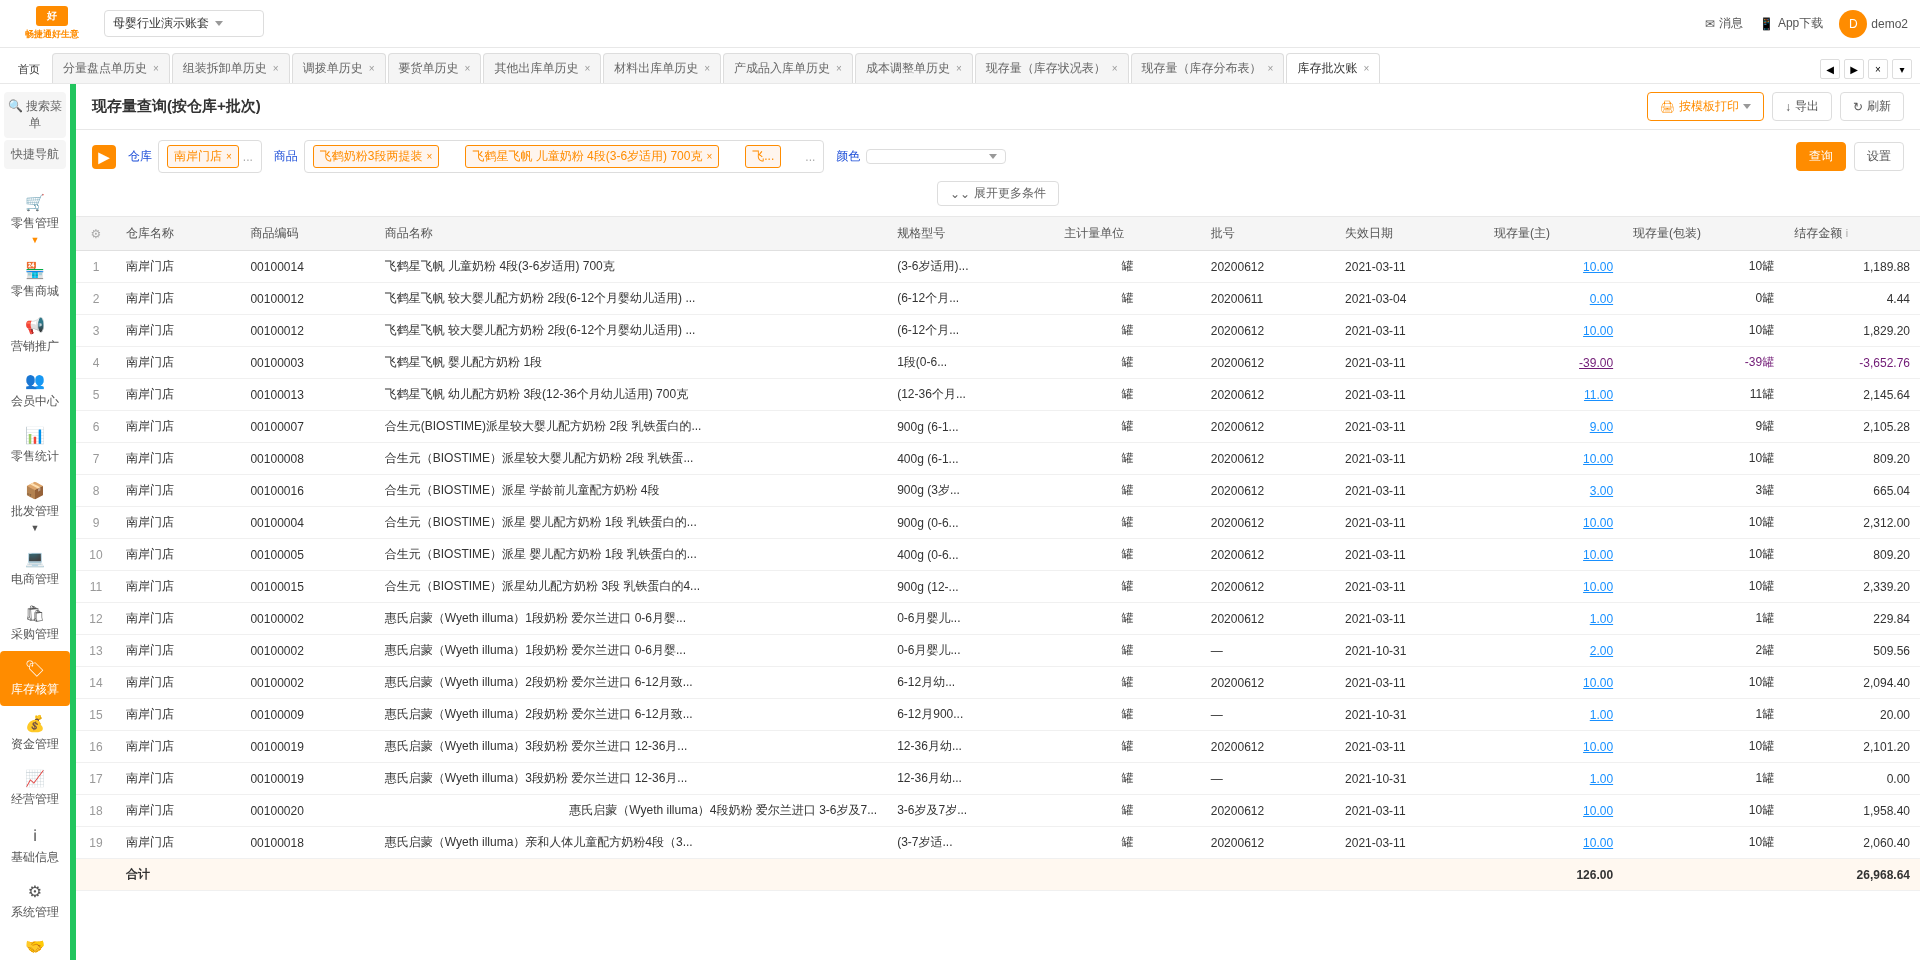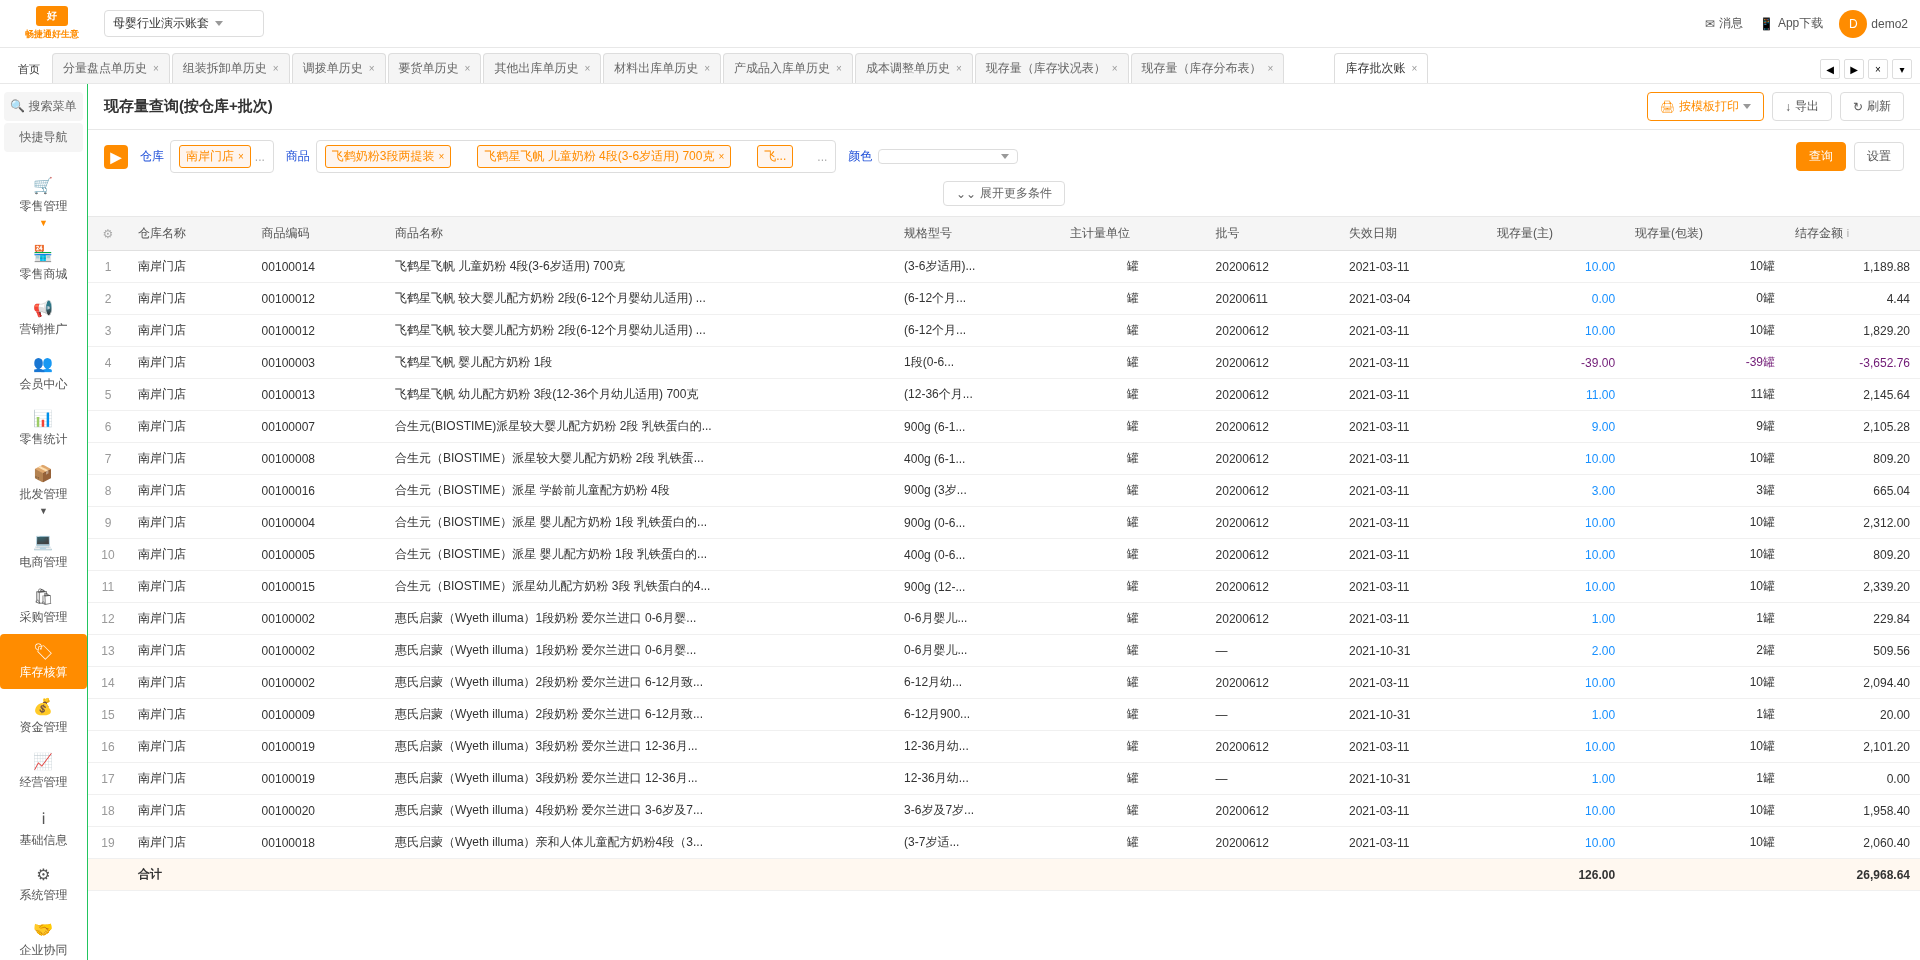--- a/index.html
+++ b/index.html
@@ -96,21 +96,20 @@
       background: #f5f5f5;
       cursor: pointer;
       font-size: 11px;
       color: #666;
       white-space: nowrap;
     }
     .tab.active {
       background: #fff;
       color: #333;
       border-color: #ddd;
-      margin-left: 48px;
     }
     .tab-close {
       font-size: 10px;
       color: #999;
       cursor: pointer;
       margin-left: 2px;
     }
     .tab-home {
       background: #fff;
       border: none;
@@ -139,23 +138,23 @@
 
     
     .main-layout {
       display: flex;
       flex: 1;
       overflow: hidden;
     }
 
     
     .sidebar {
-      width: 88px;
-      background: #fff;
-      border-right: 1px solid #22c55e;
+      width: 76px;
+      background: #fff;
+      border-right: 6px solid #22c55e;
       display: flex;
       flex-direction: column;
       overflow-y: auto;
     }
     .sidebar-top {
       display: flex;
       flex-direction: column;
       gap: 2px;
       padding: 8px 4px;
     }
@@ -356,20 +355,21 @@
     tbody td {
       padding: 7px 10px;
       color: #333;
       white-space: nowrap;
     }
     tbody td:first-child { text-align: center; color: #999; }
     .td-num { text-align: right; }
     .td-center { text-align: center; }
     .link-blue {
       color: #1890ff;
+      text-decoration: underline;
       cursor: pointer;
     }
     .text-red { color: #701a75; }
     .settings-icon { color: #aaa; cursor: pointer; }
     .info-icon { color: #aaa; font-size: 11px; cursor: pointer; }
     
     
     ::-webkit-scrollbar { width: 6px; height: 6px; }
     ::-webkit-scrollbar-track { background: #f1f1f1; }
     ::-webkit-scrollbar-thumb { background: #ccc; border-radius: 3px; }
@@ -856,21 +856,21 @@
     <td>—</td>
     <td>2021-10-31</td>
     <td class="td-num"><span class="link-blue ">1.00</span></td>
     <td class="td-num"><span class="">1罐</span></td>
     <td class="td-num ">0.00</td>
   </tr>
             <tr>
     <td>18</td>
     <td>南岸门店</td>
     <td>00100020</td>
-    <td style="max-width:280px;overflow:hidden;text-overflow:ellipsis;">惠氏启蒙（Wyeth illuma）4段奶粉 爱尔兰进口 3-6岁及7...</td>
+    <td style="max-width:280px;overflow:hidden;text-overflow:ellipsis;text-align:right;">惠氏启蒙（Wyeth illuma）4段奶粉 爱尔兰进口 3-6岁及7...</td>
     <td>3-6岁及7岁...</td>
     <td class="td-center">罐</td>
     <td>20200612</td>
     <td>2021-03-11</td>
     <td class="td-num"><span class="link-blue ">10.00</span></td>
     <td class="td-num"><span class="">10罐</span></td>
     <td class="td-num ">1,958.40</td>
   </tr>
             <tr>
     <td>19</td>

